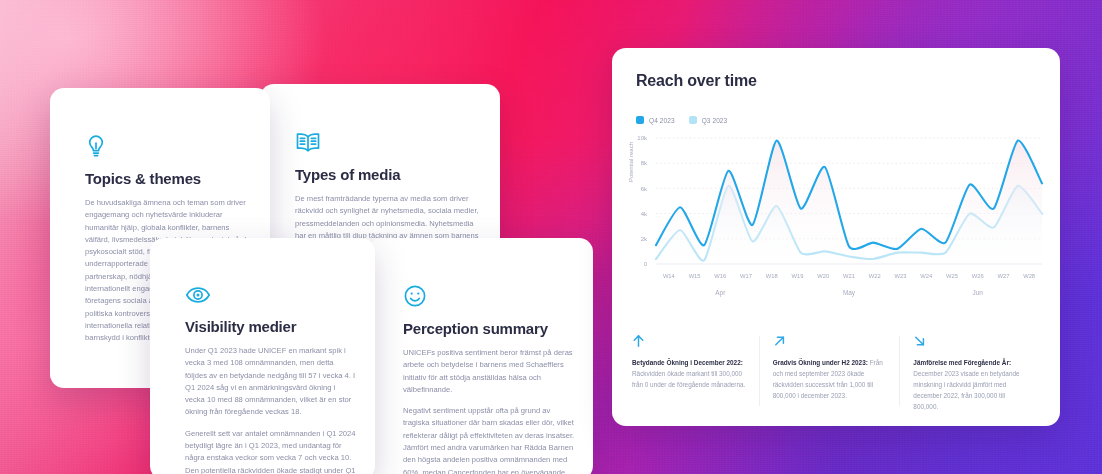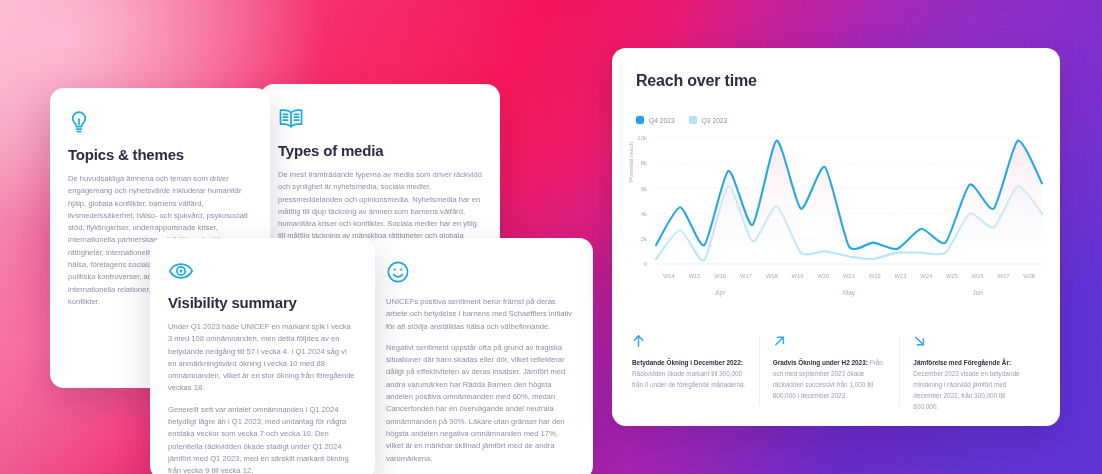--- a/index.html
+++ b/index.html
@@ -42,21 +42,21 @@
     border-radius: 14px;
     box-shadow: 0 12px 34px rgba(40,10,70,.18);
     overflow: hidden;
   }
   #card-topics  { left: 50px;  top: 88px;  width: 220px; height: 300px; z-index: 3; }
   #card-media   { left: 260px; top: 84px;  width: 240px; height: 176px; z-index: 2; }
   #card-visib   { left: 150px; top: 238px; width: 225px; height: 242px; z-index: 5; }
   #card-percep  { left: 368px; top: 238px; width: 225px; height: 242px; z-index: 4; }
   #card-chart   { left: 612px; top: 48px;  width: 448px; height: 378px; z-index: 6; }
 
-  .card-inner { padding: 22px 18px 0 18px; }
+  .card-inner { padding: 22px 18px 0 35px; margin-top: 24px; }
 
   .icon-wrap { color: #1aace0; display: block; margin-bottom: 12px; }
   .icon-wrap svg { display: block; }
 
   .card-title {
     font-size: 15px;
     font-weight: 700;
     color: #2b2d45;
     letter-spacing: -.2px;
     margin-bottom: 10px;
@@ -156,36 +156,37 @@
 
 <div class="card" id="card-visib">
   <div class="card-inner">
     <span class="icon-wrap">
       <svg width="26" height="22" viewBox="0 0 26 22" fill="none" stroke="currentColor" stroke-width="1.7" stroke-linecap="round" stroke-linejoin="round">
         <path d="M1.8 11C4.2 6.6 8.3 4.2 13 4.2s8.8 2.4 11.2 6.8c-2.4 4.4-6.5 6.8-11.2 6.8S4.2 15.4 1.8 11z"></path>
         <circle cx="13" cy="11" r="4.1"></circle>
         <circle cx="13" cy="11" r="1.5" fill="currentColor" stroke="none"></circle>
       </svg>
     </span>
-    <div class="card-title">Visibility summary</div>
+    <div class="card-title">Visibility medier</div>
     <div class="card-body">Under Q1 2023 hade UNICEF en markant spik i vecka 3 med 108 omnämnanden, men detta följdes av en betydande nedgång till 57 i vecka 4. I Q1 2024 såg vi en anmärkningsvärd ökning i vecka 10 med 88 omnämnanden, vilket är en stor ökning från föregående veckas 18.</div>
     <div class="card-body">Generellt sett var antalet omnämnanden i Q1 2024 betydligt lägre än i Q1 2023, med undantag för några enstaka veckor som vecka 7 och vecka 10. Den potentiella räckvidden ökade stadigt under Q1 2024 jämfört med Q1 2023, med en särskilt markant ökning från vecka 9 till vecka 12.</div>
   </div>
 </div>
 
 <div class="card" id="card-percep">
   <div class="card-inner">
     <span class="icon-wrap">
       <svg width="24" height="24" viewBox="0 0 24 24" fill="none" stroke="currentColor" stroke-width="1.7" stroke-linecap="round" stroke-linejoin="round">
         <circle cx="12" cy="12" r="9.6"></circle>
         <circle cx="8.7" cy="9.6" r="1.15" fill="currentColor" stroke="none"></circle>
         <circle cx="15.3" cy="9.6" r="1.15" fill="currentColor" stroke="none"></circle>
         <path d="M7.7 14.4c1.1 1.6 2.6 2.4 4.3 2.4s3.2-.8 4.3-2.4"></path>
       </svg>
     </span>
+    <div class="card-title">Perception summary</div>
     <div class="card-body">UNICEFs positiva sentiment beror främst på deras arbete och betydelse i barnens med Schaefflers initiativ för att stödja anställdas hälsa och välbefinnande.</div>
     <div class="card-body">Negativt sentiment uppstår ofta på grund av tragiska situationer där barn skadas eller dör, vilket reflekterar dåligt på effektiviteten av deras insatser. Jämfört med andra varumärken har Rädda Barnen den högsta andelen positiva omnämnanden med 60%, medan Cancerfonden har en övervägande andel neutrala omnämnanden på 90%. Läkare utan gränser har den högsta andelen negativa omnämnanden med 17%, vilket är en märkbar skillnad jämfört med de andra varumärkena.</div>
   </div>
 </div>
 
 <div class="card" id="card-chart">
 
   <div class="chart-title">Reach over time</div>
 
   <div class="legend" id="chart-legend">

